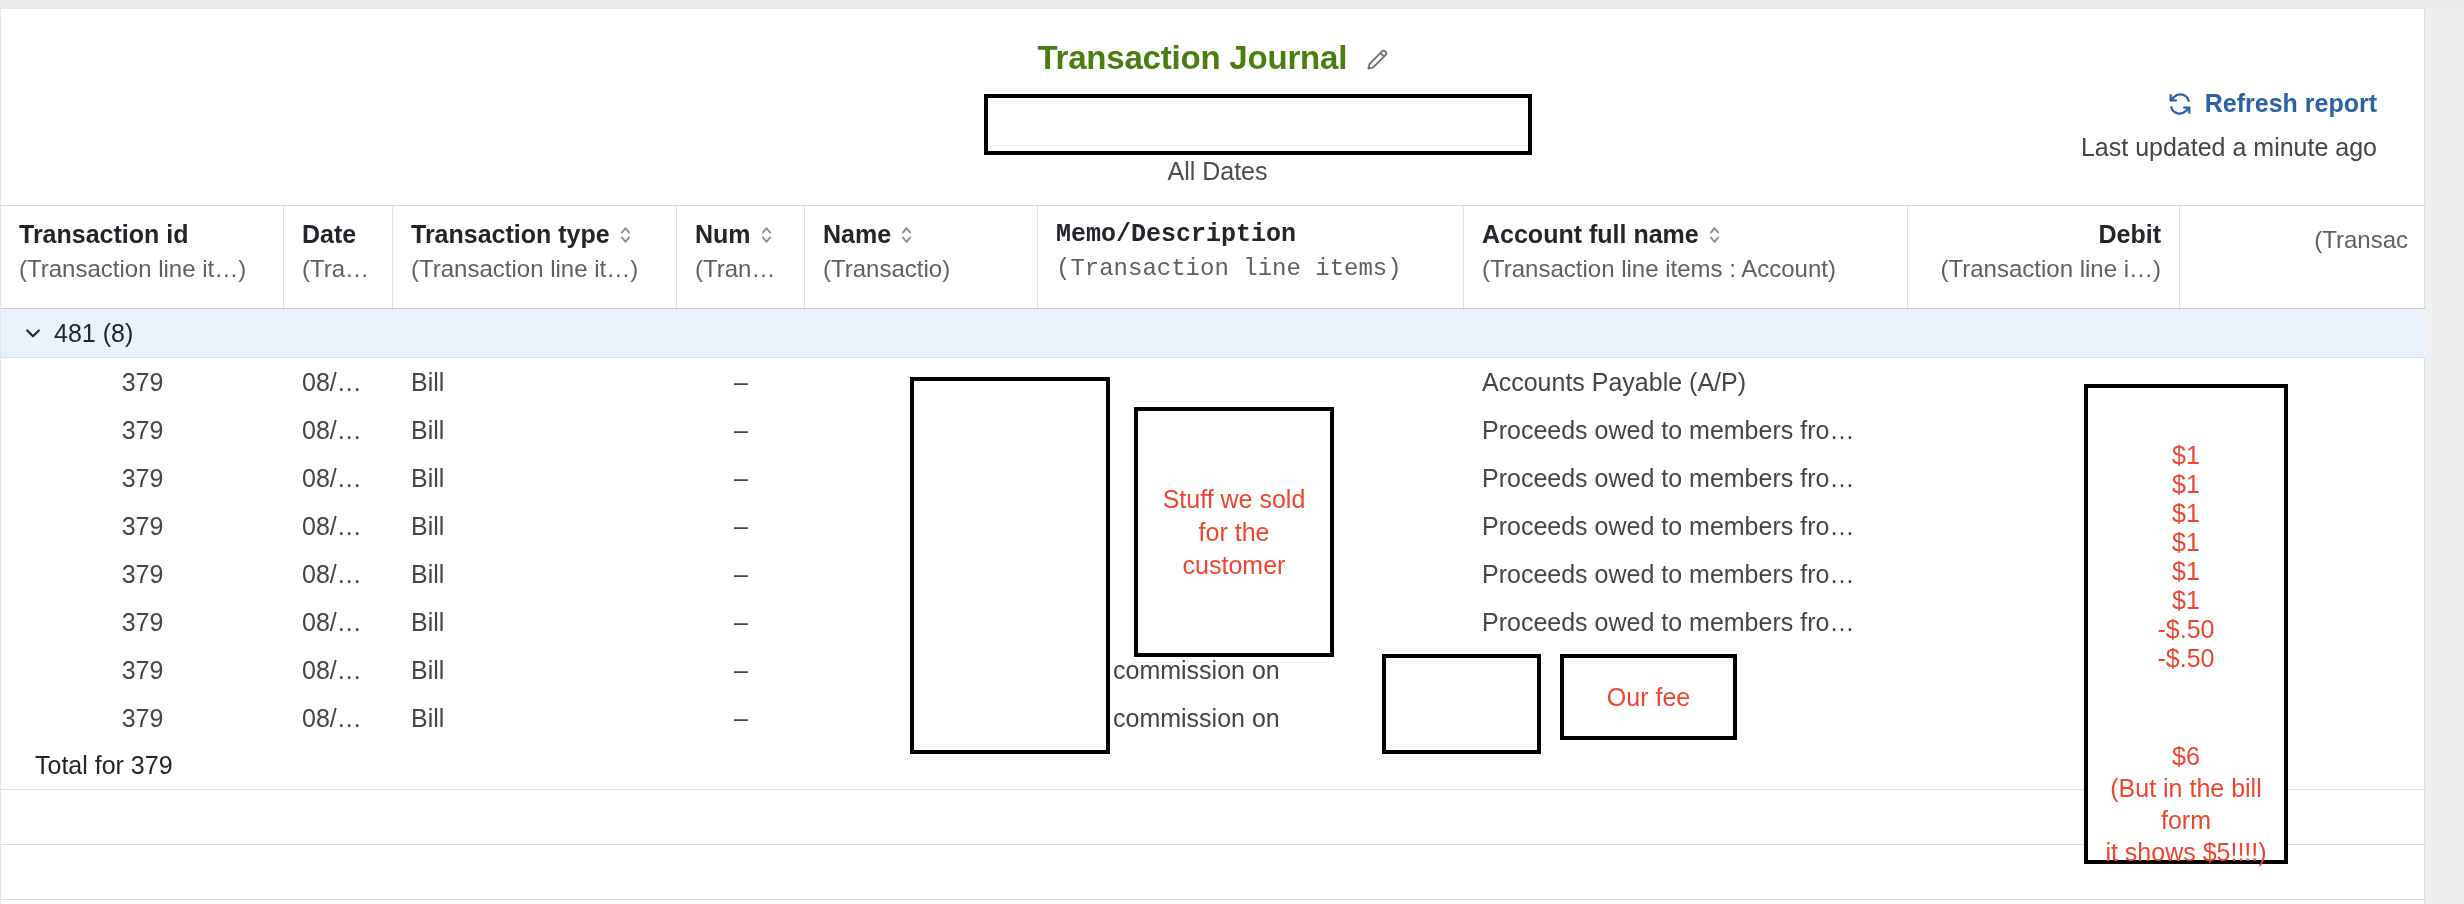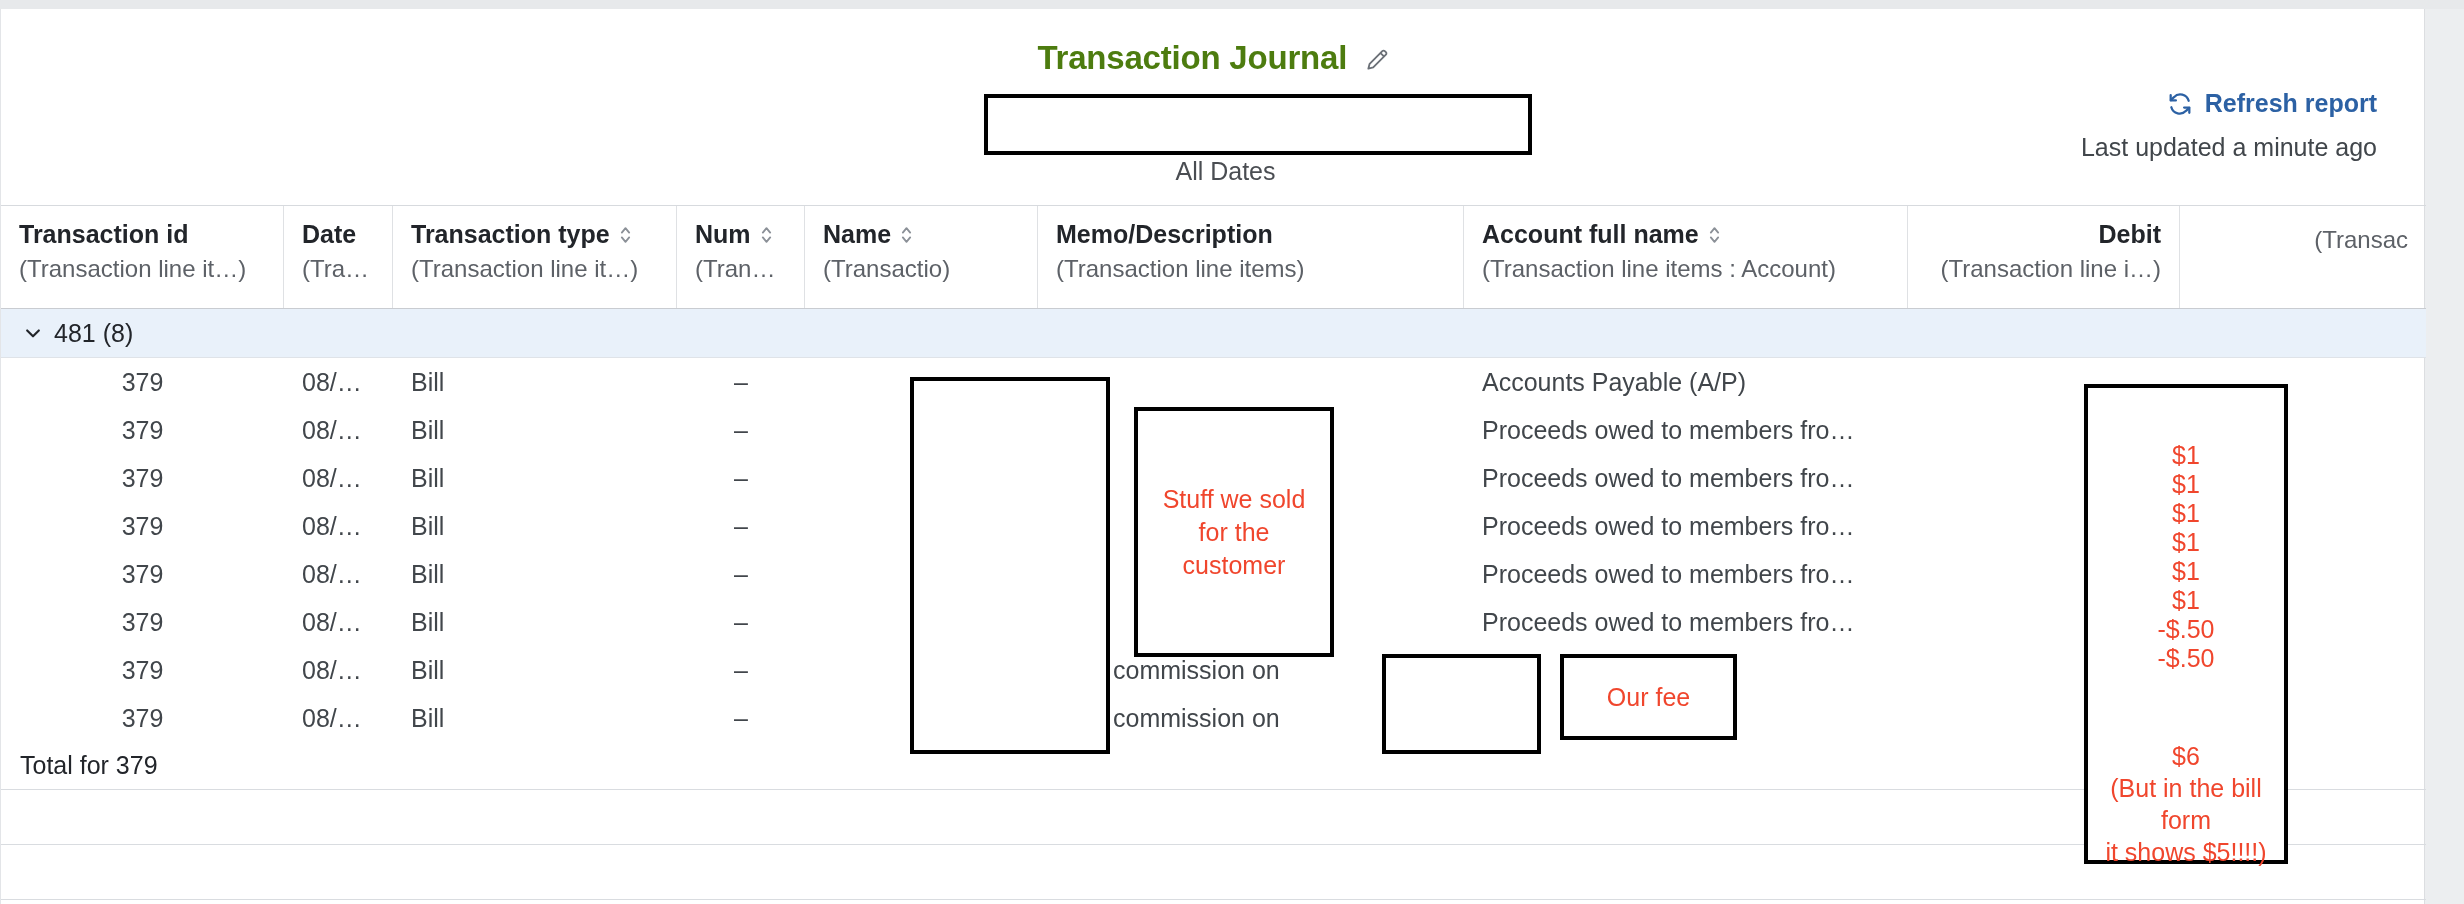--- a/index.html
+++ b/index.html
@@ -70,21 +70,21 @@
     height: 26px;
     margin-left: 12px;
     vertical-align: middle;
     position: relative;
     top: 2px;
   }
   .edit-pencil svg { display:block; }
 
   .date-range {
     position: absolute;
-    left: 12px;
+    left: 4px;
     top: 148px;
     width: 2425px;
     text-align: center;
     font-size: 25px;
     color: #4a4d52;
   }
 
   .refresh-wrap {
     position: absolute;
     right: 47px;
@@ -339,21 +339,21 @@
               <span>Name</span>
               <span>
                 <svg class="sort-icon" viewBox="0 0 10 18" fill="none" stroke="#8b9097" stroke-width="1.5" stroke-linecap="round" stroke-linejoin="round">
                   <polyline points="2,7 5,3.4 8,7"></polyline>
                   <polyline points="2,11 5,14.6 8,11"></polyline>
                 </svg>
               </span>
             </div>
             <div class="th-line2">(Transactio)</div>
           </div>
-          <div class="th" style="width: 426px; flex: 0 0 auto;">
+          <div class="th" style="width: 426px; flex: 0 0 auto; font-family: Liberation Mono, monospace;">
             <div class="th-line1">
               <span>Memo/Description</span>
             </div>
             <div class="th-line2">(Transaction line items)</div>
           </div>
           <div class="th" style="width: 444px; flex: 0 0 auto;">
             <div class="th-line1">
               <span>Account full name</span>
               <span>
                 <svg class="sort-icon" viewBox="0 0 10 18" fill="none" stroke="#8b9097" stroke-width="1.5" stroke-linecap="round" stroke-linejoin="round">
@@ -472,21 +472,21 @@
             <div class="cell center" style="width: 128px; flex: 0 0 auto;">–</div>
             <div class="cell" style="width: 233px; flex: 0 0 auto;"></div>
             <div class="cell" style="width: 426px; flex: 0 0 auto;">10% commission on</div>
             <div class="cell" style="width: 444px; flex: 0 0 auto;"></div>
             <div class="cell right" style="width: 272px; flex: 0 0 auto;"></div>
             <div class="cell right" style="width: 246px; flex: 0 0 auto;"></div>
           </div>
         </div>
 
       <div class="total-row" id="total-row">
-          <div class="cell" style="width: 283px; flex: 0 0 auto; padding-left: 19px; text-align: left;">Total for 379</div>
+          <div class="cell" style="width: 283px; flex: 0 0 auto; padding-left: 34px; text-align: left;">Total for 379</div>
           <div class="cell" style="width: 109px; flex: 0 0 auto;"></div>
           <div class="cell" style="width: 284px; flex: 0 0 auto;"></div>
           <div class="cell" style="width: 128px; flex: 0 0 auto;"></div>
           <div class="cell" style="width: 233px; flex: 0 0 auto;"></div>
           <div class="cell" style="width: 426px; flex: 0 0 auto;"></div>
           <div class="cell" style="width: 444px; flex: 0 0 auto;"></div>
           <div class="cell right" style="width: 272px; flex: 0 0 auto;"></div>
           <div class="cell right" style="width: 246px; flex: 0 0 auto;"></div>
         </div>
 

